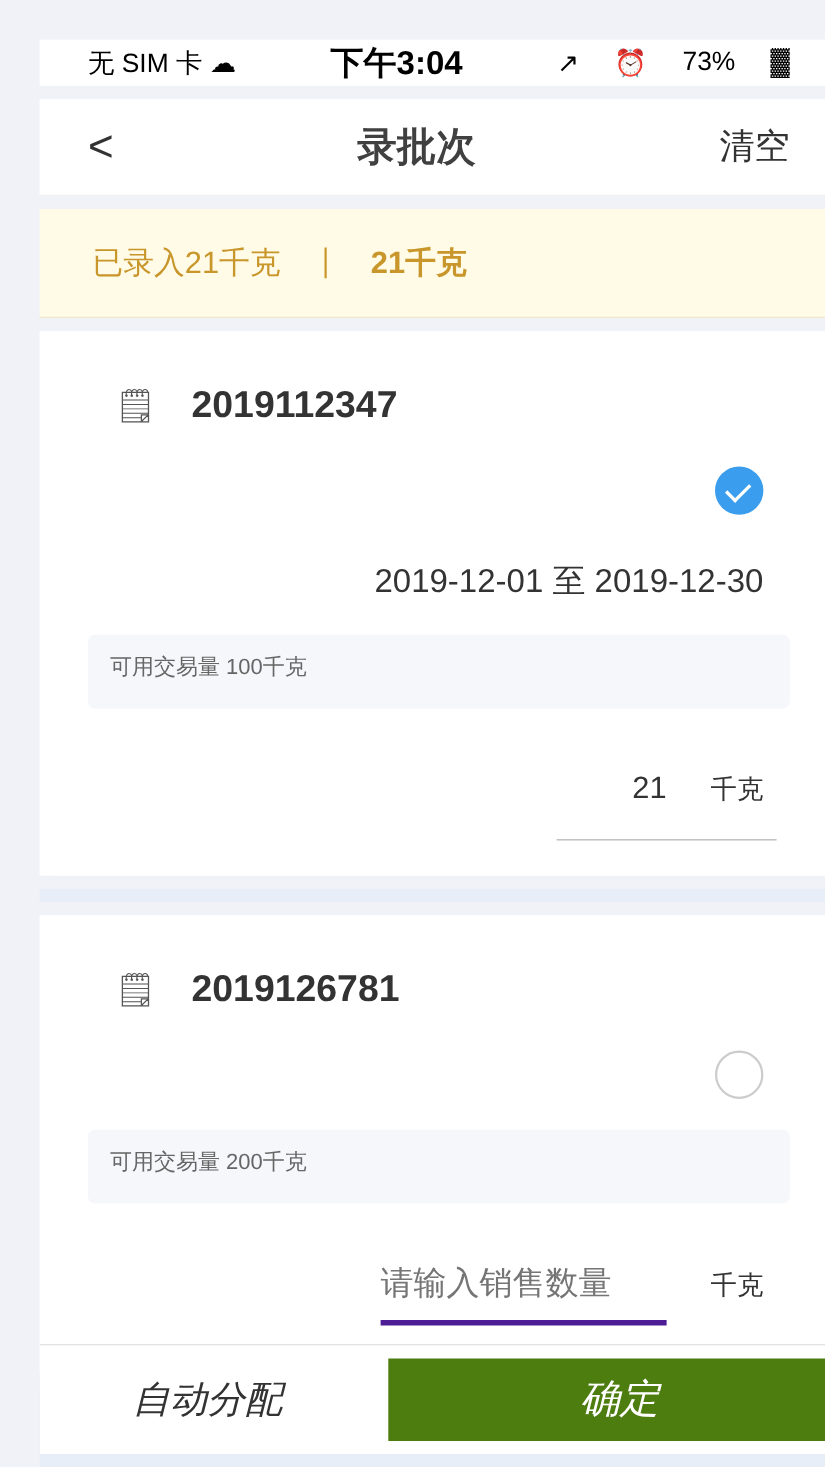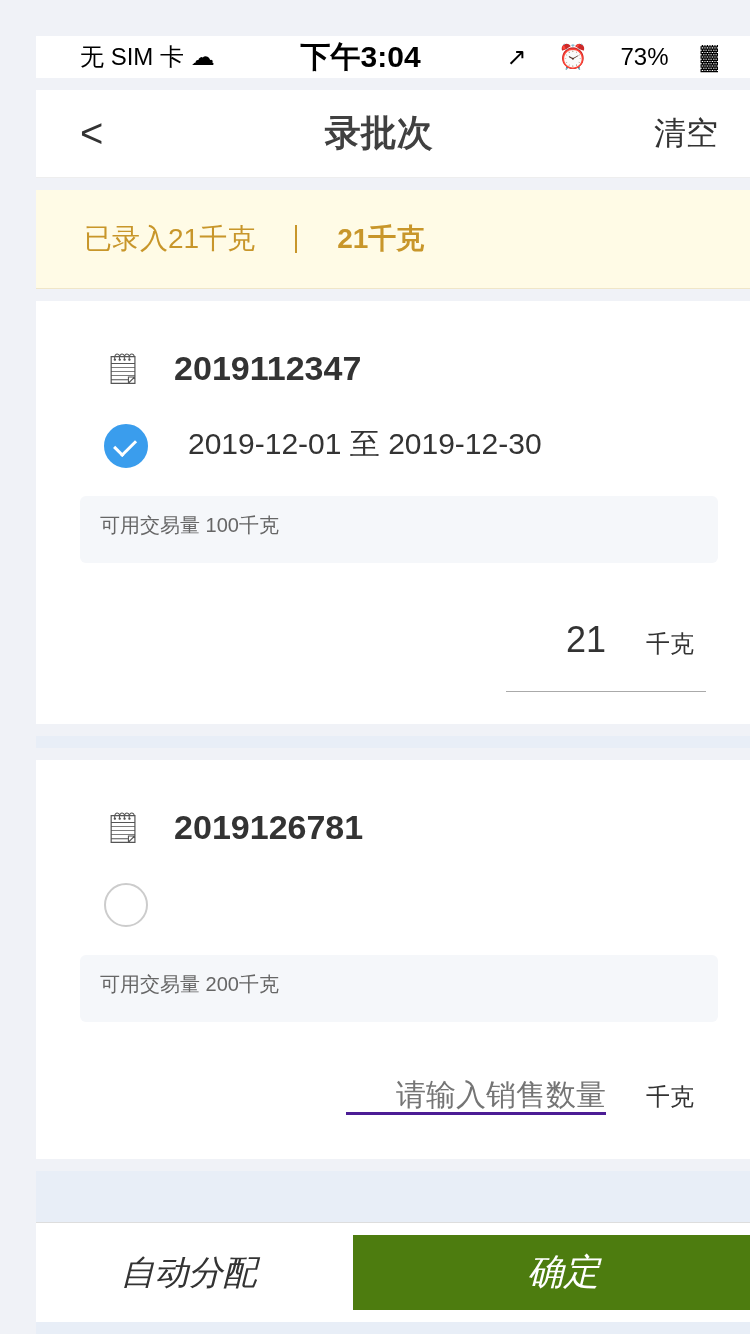--- a/index.html
+++ b/index.html
@@ -108,23 +108,24 @@
       color: #555;
     }
     .batch-number {
       font-size: 34px;
       font-weight: 600;
       color: #333;
     }
 
     .batch-row {
       display: flex;
-      align-items: flex-start;
+      align-items: flex-end;
       gap: 16px;
       margin-bottom: 16px;
+      flex-direction: column;
     }
     .radio-circle {
       width: 44px;
       height: 44px;
       border-radius: 50%;
       border: 2px solid #ccc;
       background: #fff;
       flex-shrink: 0;
       display: flex;
       align-items: center;
@@ -151,38 +152,38 @@
     .avail-box {
       background: #f5f7fa;
       border-radius: 6px;
       padding: 16px 20px;
       margin: 0 0 0 0;
       font-size: 20px;
       color: #666;
       margin-bottom: 0;
     }
     .qty-value {
-      font-size: 36px;
+      font-size: 28px;
       font-weight: 500;
       color: #333;
     }
     .qty-unit {
       font-size: 24px;
       color: #333;
     }
     .qty-input-underline {
       border: none;
-      border-bottom: 3px solid #4c1d95;
+      border-bottom: 5px solid #4c1d95;
       background: transparent;
       font-size: 30px;
       color: #bbb;
       width: 260px;
-      text-align: right;
+      text-align: left;
       outline: none;
-      padding-bottom: 0;
+      padding-bottom: 16px;
     }
 
     
     .empty-area {
       flex: 1;
       background: #e8eef7;
       min-height: 460px;
     }
 
     

